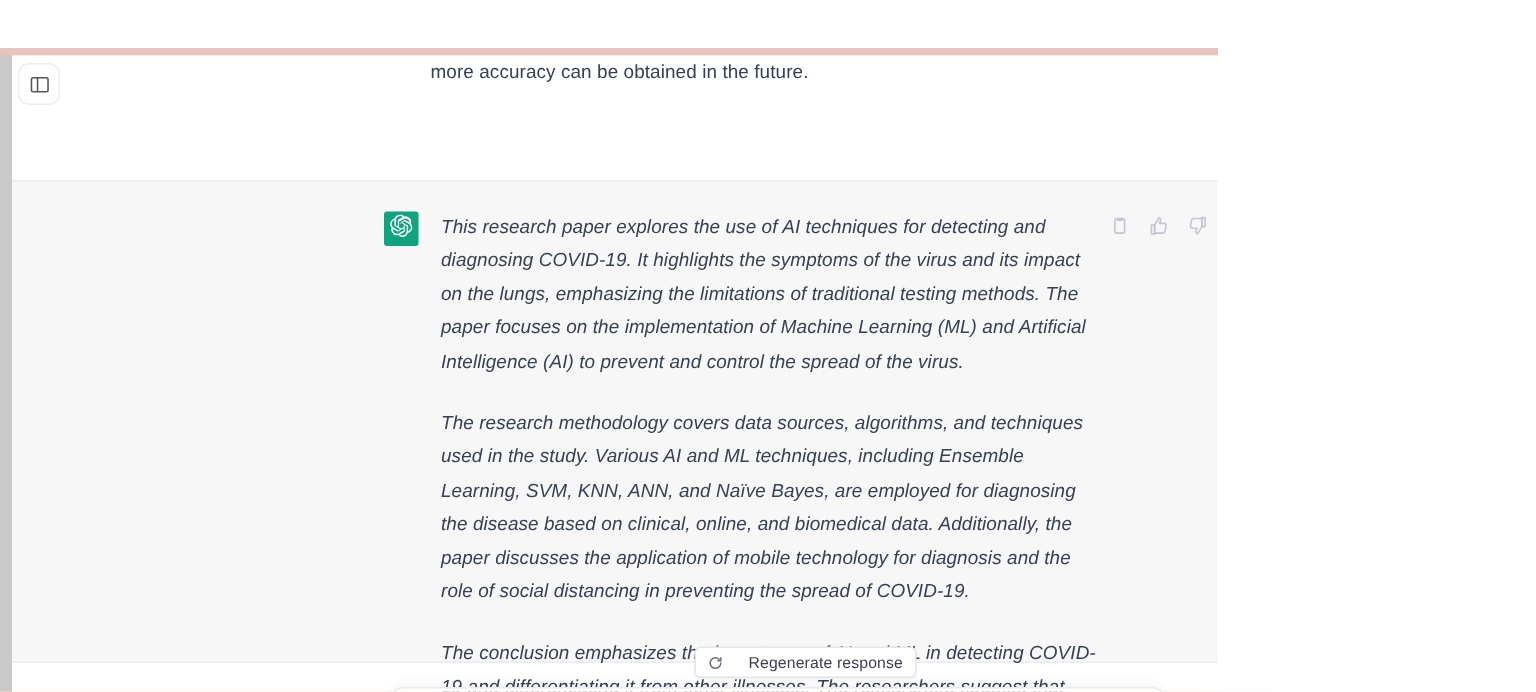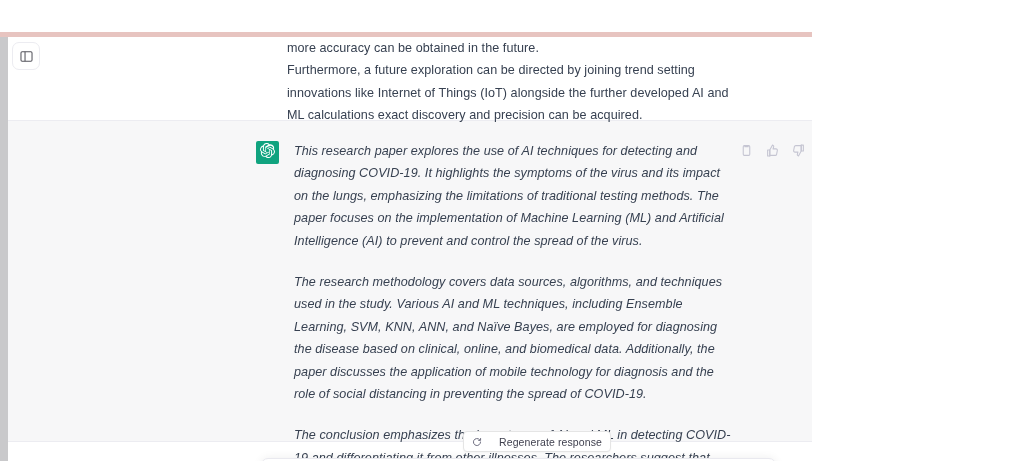--- a/index.html
+++ b/index.html
@@ -208,21 +208,20 @@
       <span>
         <svg width="13" height="13" viewBox="0 0 16 16" fill="none" stroke="#56565e" stroke-width="1.3">
           <rect x="1.2" y="2.2" width="13.6" height="11.6" rx="1.4"></rect>
           <line x1="6.2" y1="2.2" x2="6.2" y2="13.8"></line>
         </svg>
       </span>
     </div>
 
     <div class="msg-top">
       <p>more accuracy can be obtained in the future.</p>
-      <p>Furthermore, a future exploration can be directed by joining trend setting innovations like Internet of Things (IoT) alongside the further developed AI and ML calculations exact discovery and precision can be acquired.</p>
     </div>
 
     <div class="avatar">
       <span>
         <svg width="15" height="15" viewBox="0 0 24 24" fill="#ffffff">
           <path d="M22.28 9.82a5.98 5.98 0 0 0-.52-4.91 6.05 6.05 0 0 0-6.51-2.9A6.07 6.07 0 0 0 4.98 4.18a5.98 5.98 0 0 0-4 2.9 6.05 6.05 0 0 0 .75 7.1 5.98 5.98 0 0 0 .51 4.9 6.05 6.05 0 0 0 6.51 2.9A6.05 6.05 0 0 0 19.03 19.8a5.98 5.98 0 0 0 4-2.9 6.05 6.05 0 0 0-.75-7.09zm-9.02 12.6a4.48 4.48 0 0 1-2.88-1.04l.14-.08 4.78-2.76a.79.79 0 0 0 .39-.68V11.1l2.02 1.17a.07.07 0 0 1 .04.05v5.58a4.5 4.5 0 0 1-4.49 4.5zM3.6 18.3a4.47 4.47 0 0 1-.54-3.01l.14.09 4.79 2.76a.77.77 0 0 0 .78 0l5.84-3.37v2.33a.08.08 0 0 1-.03.06L9.76 19.95a4.5 4.5 0 0 1-6.14-1.65zM2.34 7.9a4.48 4.48 0 0 1 2.34-1.97V11.6a.77.77 0 0 0 .38.67l5.82 3.36-2.02 1.17a.08.08 0 0 1-.07 0L4 14.02A4.5 4.5 0 0 1 2.34 7.9zm16.62 3.86-5.84-3.4 2.02-1.16a.08.08 0 0 1 .07 0l4.83 2.79a4.49 4.49 0 0 1-.68 8.1v-5.66a.79.79 0 0 0-.4-.67zm2.01-3.02-.14-.09-4.78-2.79a.78.78 0 0 0-.79 0L9.43 10.23V7.9a.07.07 0 0 1 .03-.06l4.83-2.78a4.5 4.5 0 0 1 6.68 4.66zM8.33 12.9l-2.02-1.16a.08.08 0 0 1-.04-.06V6.11a4.5 4.5 0 0 1 7.37-3.45l-.14.08L8.72 5.5a.79.79 0 0 0-.39.67zm1.1-2.37 2.6-1.5 2.61 1.5v3l-2.6 1.5-2.61-1.5z"></path>
         </svg>
       </span>
     </div>
 

